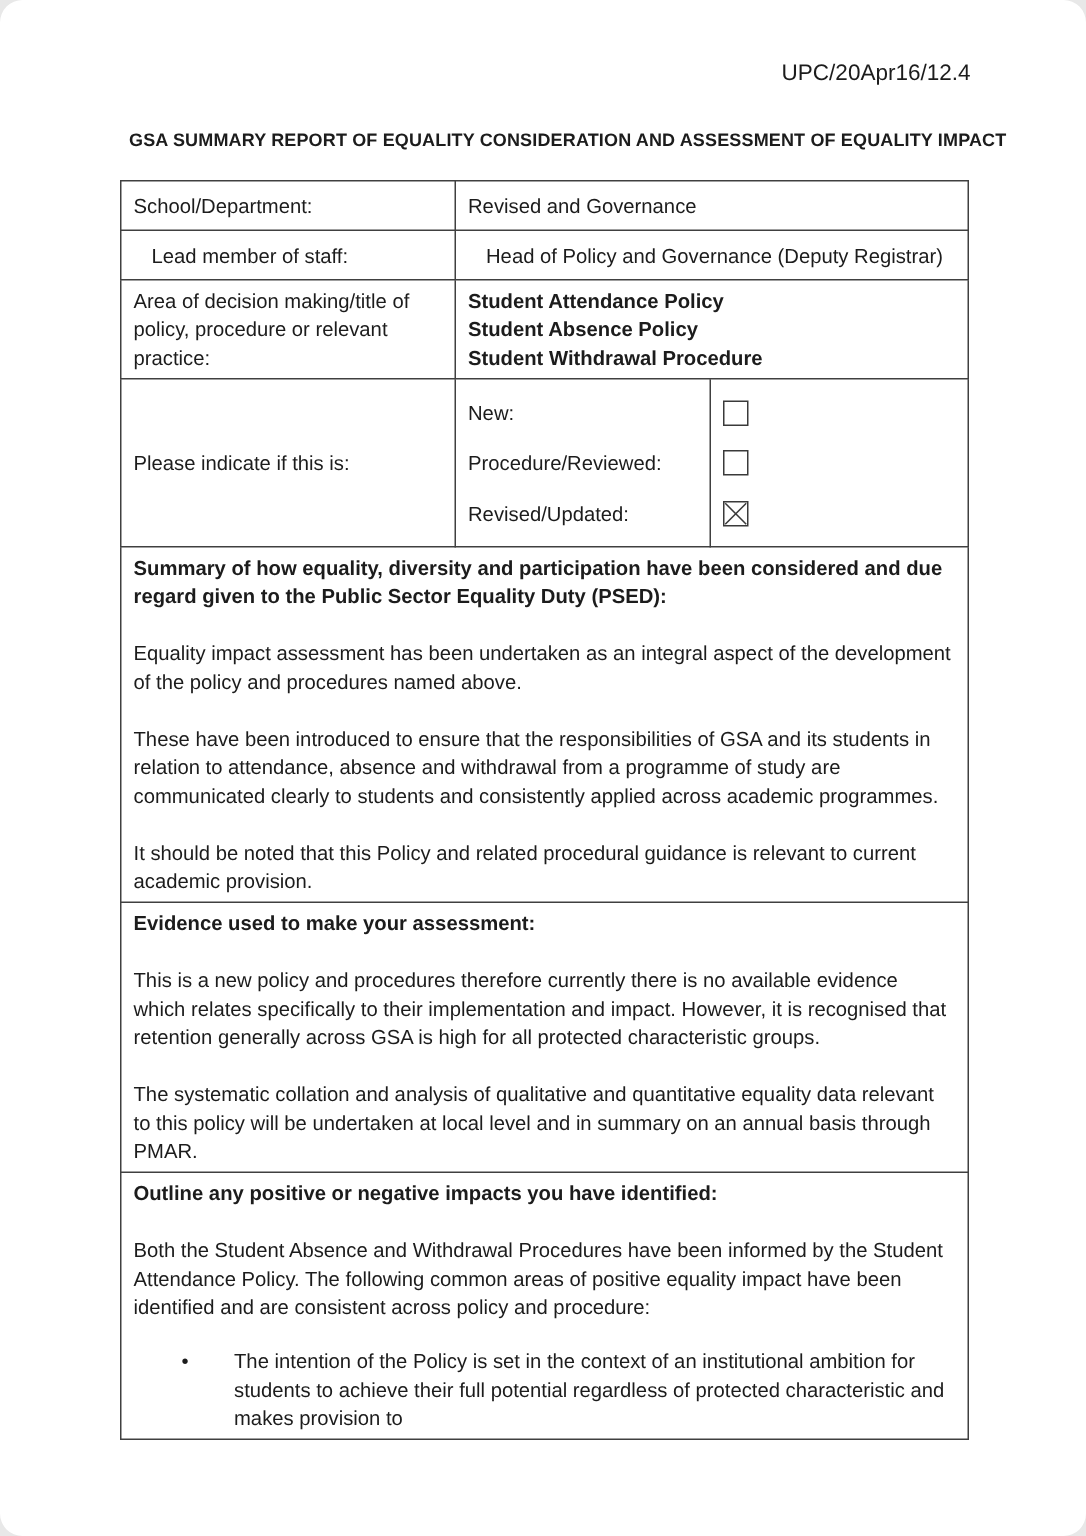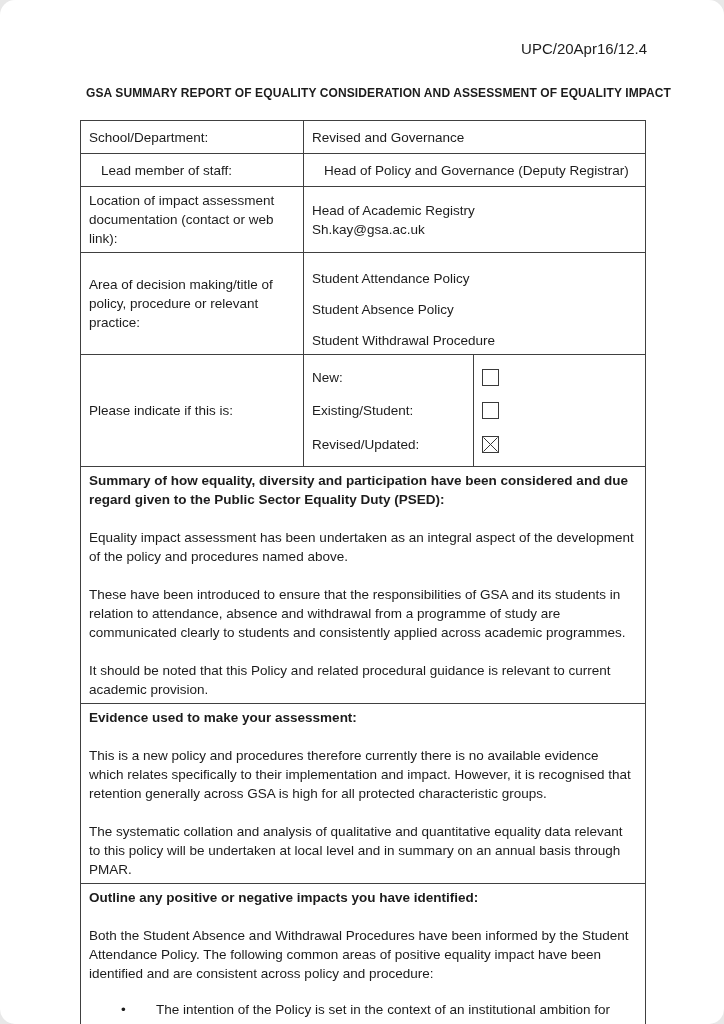--- a/index.html
+++ b/index.html
@@ -57,21 +57,21 @@
   tr.r3 td { height: 33px; padding-left: 20px; }
   tr.r4 td { height: 45px; }
   tr.r5 td { height: 64px; }
   tr.r6 td { height: 112px; }
 
   td.label-cell { }
   td.top-align { vertical-align: top; padding-top: 9px; }
 
   .sup { font-size: 9px; vertical-align: super; line-height: 0; }
 
-  .policy-line { font-weight: normal; margin-top: 12px; }
+  .policy-line { font-weight: bold; }
 
   
   td.options-cell, td.boxes-cell { vertical-align: top; padding-top: 10px; }
   .opt-label { height: 33.5px; display: flex; align-items: center; }
   .opt-box-row { height: 33.5px; display: flex; align-items: center; }
   .opt-box {
     width: 17px;
     height: 17px;
     border: 1px solid #3a3a3a;
     background: #fff;
@@ -129,48 +129,39 @@
 
     <tr class="r3">
       <td class="label-cell">
         <span>Lead member of staff:</span>
       </td>
       <td colspan="2">
         <span>Head of Policy and Governance (Deputy Registrar)</span>
       </td>
     </tr>
 
-    <tr class="r4">
-      <td class="label-cell">
-        <span>Location of impact assessment documentation (contact or web link):</span>
-      </td>
-      <td colspan="2">
-        <div>Head of Academic Registry</div>
-        <div>Sh.kay@gsa.ac.uk</div>
-      </td>
-    </tr>
 
     <tr class="r5">
       <td class="label-cell top-align">
         <span>Area of decision making/title of policy, procedure or relevant practice:</span>
       </td>
       <td colspan="2">
         <div class="policy-line">Student Attendance Policy</div>
         <div class="policy-line">Student Absence Policy</div>
         <div class="policy-line">Student Withdrawal Procedure</div>
       </td>
     </tr>
 
     <tr class="r6">
       <td class="label-cell top-align">
         <span>Please indicate if this is:</span>
       </td>
       <td class="options-cell">
         <div class="opt-label">New:</div>
-        <div class="opt-label">Existing/Student:</div>
+        <div class="opt-label">Procedure/Reviewed:</div>
         <div class="opt-label">Revised/Updated:</div>
       </td>
       <td class="boxes-cell">
         <div class="opt-box-row">
           <div class="opt-box">
             
           </div>
         </div>
         <div class="opt-box-row">
           <div class="opt-box">

